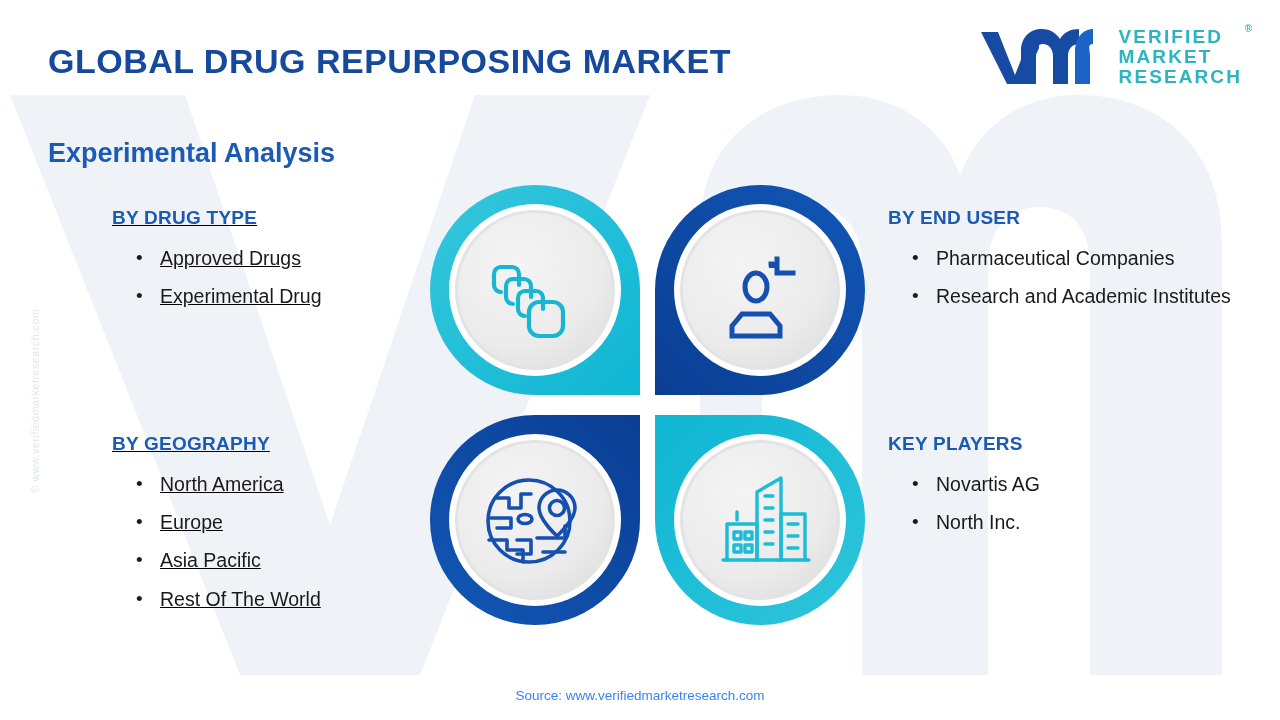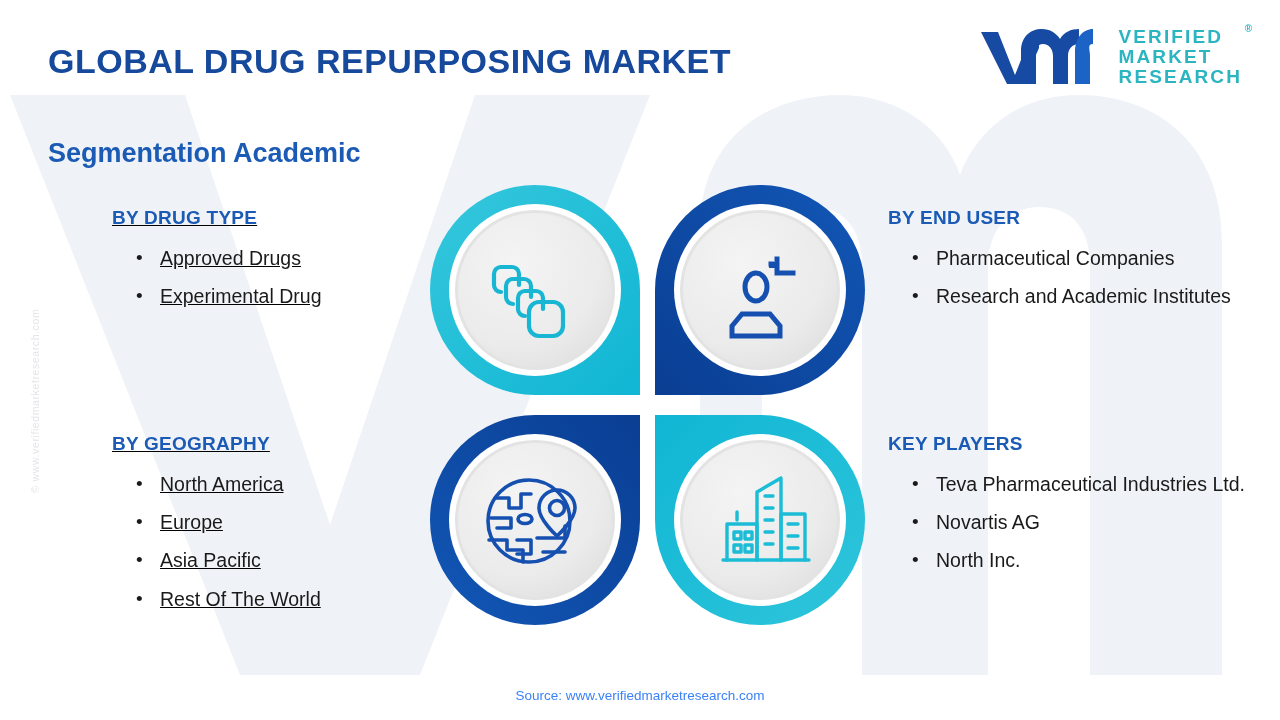--- a/index.html
+++ b/index.html
@@ -205,21 +205,21 @@
       </svg>
       <div class="logo-words">
         <span class="logo-word">VERIFIED</span>
         <span class="logo-word">MARKET</span>
         <span class="logo-word">RESEARCH</span>
         <span class="logo-reg">®</span>
       </div>
     </div>
   </div>
 
-  <div class="subtitle">Segmentation Academic</div>
+  <div class="subtitle">Experimental Analysis</div>
 
   <div class="side-watermark">© www.verifiedmarketresearch.com</div>
 
   <svg class="center-graphic" viewBox="0 0 445 450">
     <defs>
       <radialGradient id="discGrad" cx="38%" cy="32%" r="78%">
         <stop offset="0%" stop-color="#F4F4F4"></stop>
         <stop offset="70%" stop-color="#EBEBEB"></stop>
         <stop offset="100%" stop-color="#E0E0E0"></stop>
       </radialGradient>
@@ -340,21 +340,20 @@
       <li>North America</li>
       <li>Europe</li>
       <li>Asia Pacific</li>
       <li>Rest Of The World</li>
     </ul>
   </div>
 
   <div class="col col-right row-bottom">
     <div class="col-title">KEY PLAYERS</div>
     <ul class="bullets">
-      <li>Teva Pharmaceutical Industries Ltd.</li>
       <li>Novartis AG</li>
       <li>North Inc.</li>
     </ul>
   </div>
 
   <div class="source">Source: www.verifiedmarketresearch.com</div>
 
 </div>
 
 </body></html>

